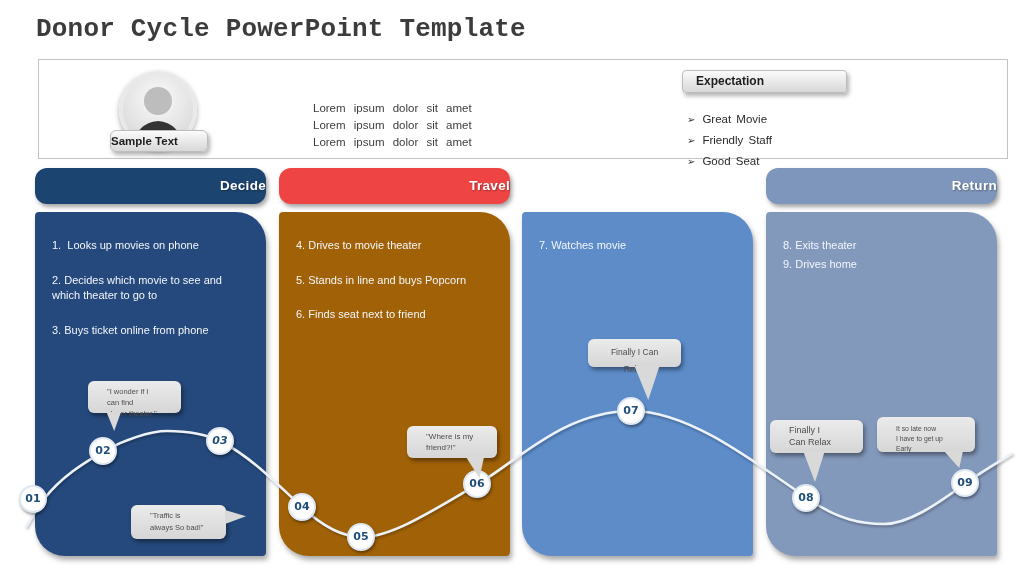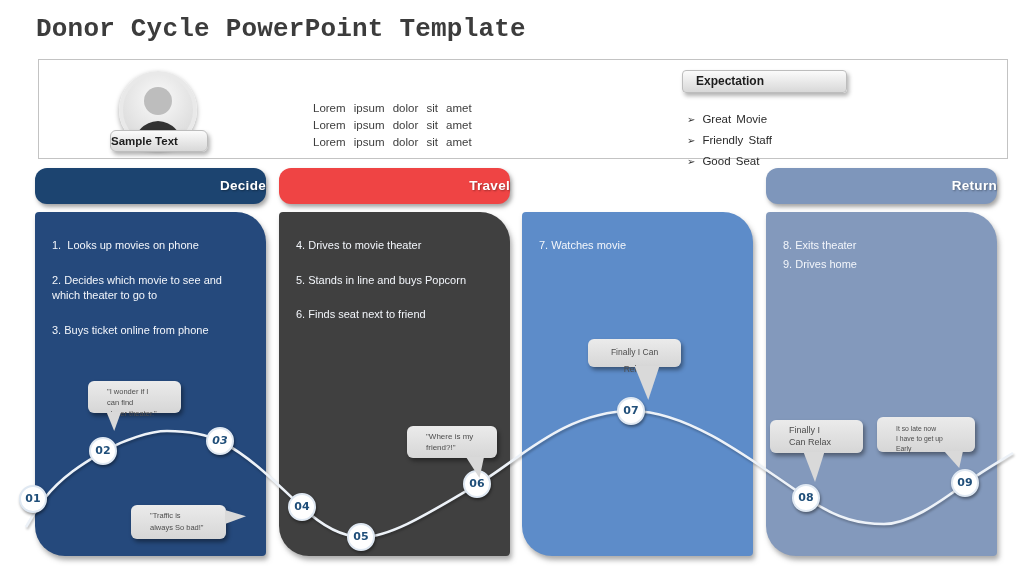--- a/index.html
+++ b/index.html
@@ -117,21 +117,21 @@
 
   <div class="stage-header sx0" style="background-color: rgb(28, 68, 112);">Decide</div>
   <div class="stage-header sx1" style="background-color: #ef4444;">Travel</div>
   <div class="stage-header sx3" style="background-color: rgb(126, 150, 187);">Return</div>
 
   <div class="stage-panel sx0" style="background-color: rgb(37, 73, 124);">
     <p>1.  Looks up movies on phone</p>
     <p>2. Decides which movie to see and which theater to go to</p>
     <p>3. Buys ticket online from phone</p>
   </div>
-  <div class="stage-panel sx1" style="background-color: #404040;">
+  <div class="stage-panel sx1" style="background-color: #a16207;">
     <p>4. Drives to movie theater</p>
     <p>5. Stands in line and buys Popcorn</p>
     <p>6. Finds seat next to friend</p>
   </div>
   <div class="stage-panel sx2" style="background-color: rgb(93, 140, 201);">
     <p>7. Watches movie</p>
   </div>
   <div class="stage-panel sx3" style="background-color: rgb(131, 153, 188);">
     <p class="tight">8. Exits theater</p>
     <p class="tight">9. Drives home</p>

